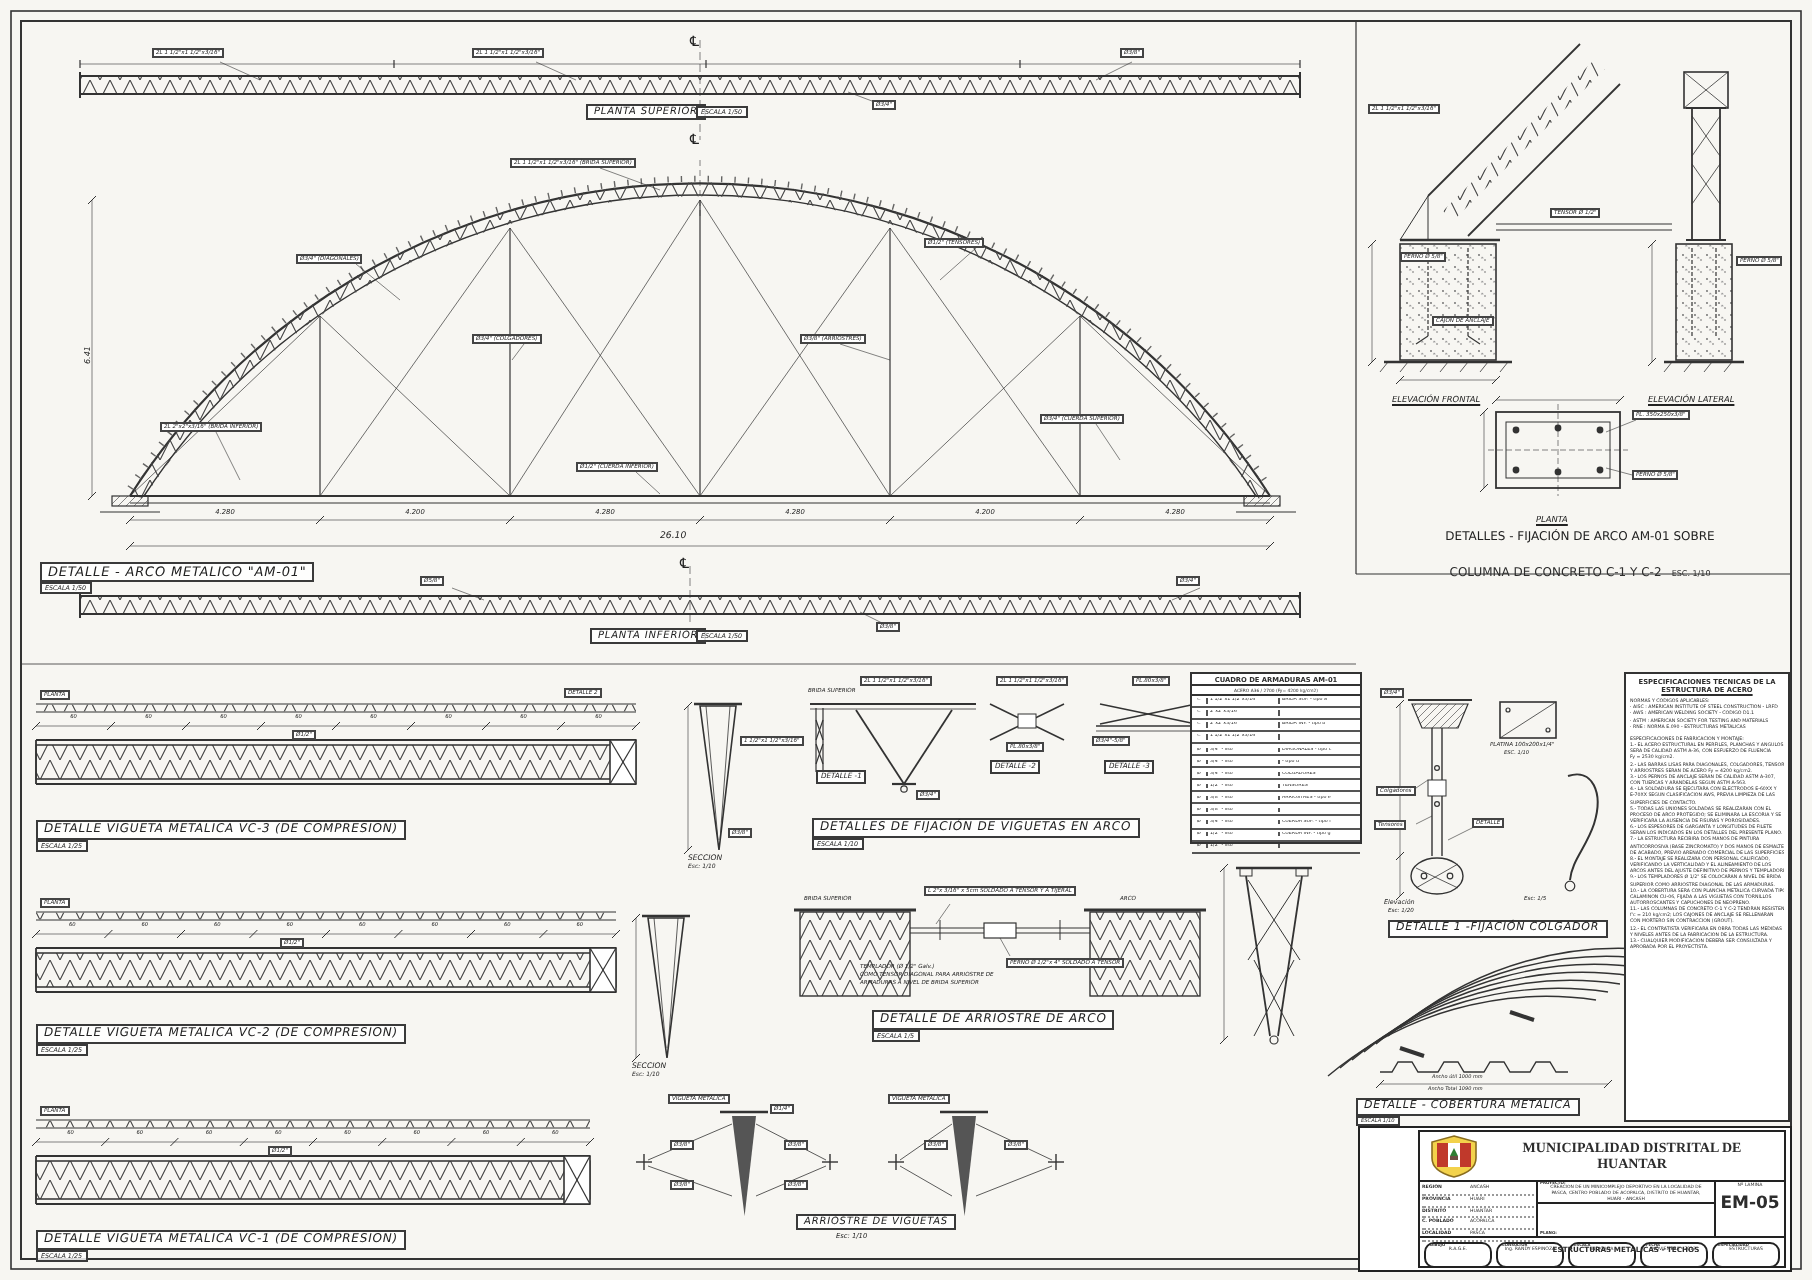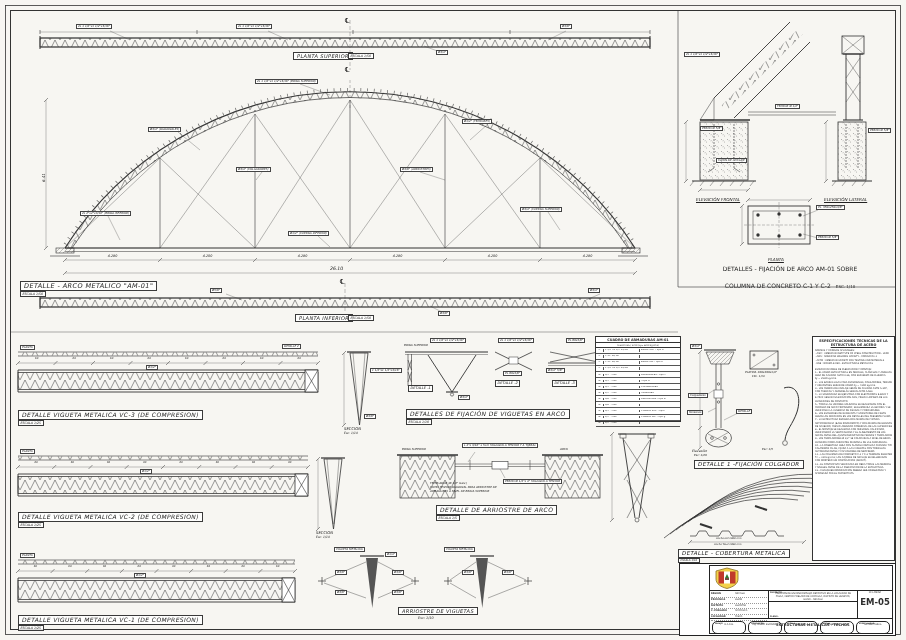--- a/index.html
+++ b/index.html
@@ -762,20 +762,24 @@
     <div class="tb-in">
       <div class="tb-top">
         <svg width="26" height="22" viewBox="0 0 26 22" style="margin-left:4px">
           <path d="M13,1 L24,4 V12 C24,17 19,20 13,21.5 C7,20 2,17 2,12 V4 Z" fill="#f3d24b" stroke="#8a6d1f" stroke-width="0.8"></path>
           <rect x="4.5" y="4.5" width="5.5" height="12" fill="#c0392b"></rect>
           <rect x="10" y="4.5" width="6" height="12" fill="#ffffff"></rect>
           <rect x="16" y="4.5" width="5.5" height="12" fill="#c0392b"></rect>
           <path d="M13,7 l2,4 h-4 z" fill="#2e7d32"></path>
           <rect x="11" y="11" width="4" height="2" fill="#6d4c41"></rect>
         </svg>
+        <div class="tb-name">
+          <div>MUNICIPALIDAD DISTRITAL DE</div>
+          <div>HUANTAR</div>
+        </div>
       </div>
       <div class="tb-mid">
         <div class="tb-fields">
             <div class="fr">
             <span class="fk">REGION</span>
               <span class="fv">ANCASH</span>
           </div>
             <div class="fr">
             <span class="fk">PROVINCIA</span>
               <span class="fv">HUARI</span>

